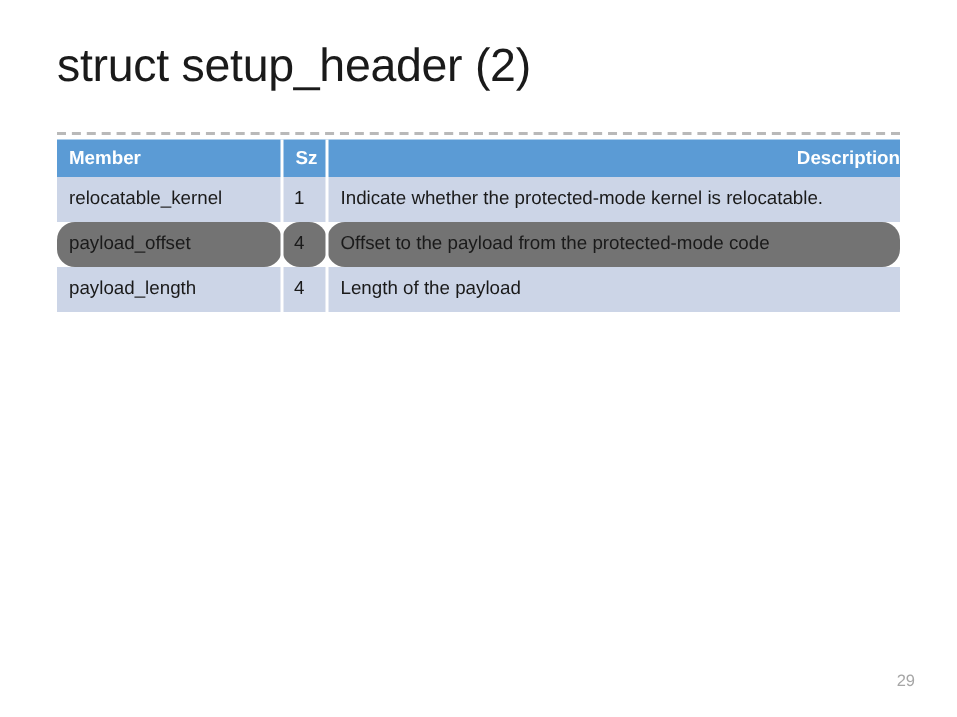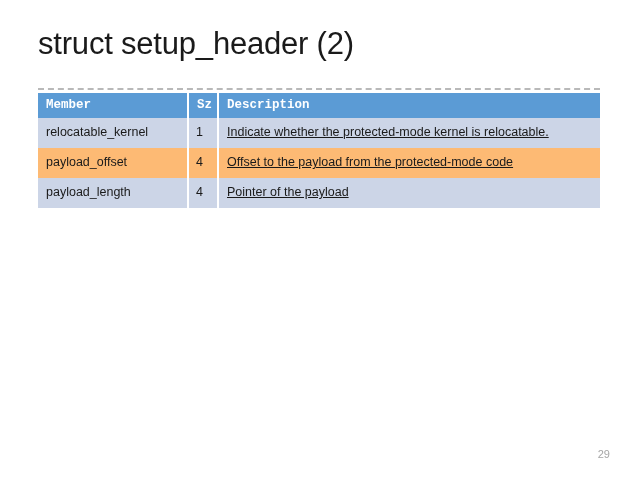--- a/index.html
+++ b/index.html
@@ -60,37 +60,36 @@
   .data-table thead th {
     background: #5b9bd5;
     color: #ffffff;
     font-size: 12.5px;
     font-weight: bold;
     text-align: left;
     padding: 5px 0 6px 8px;
     border-right: 2px solid #ffffff;
     vertical-align: middle;
     line-height: 1.15;
-    font-family: Liberation Mono, monospace;
   }
-  .data-table thead th:last-child { border-right: none; }
+  .data-table thead th:last-child { border-right: none; text-align: right; }
 
   .data-table tbody td {
     font-size: 12.5px;
     color: #1a1a1a;
     text-align: left;
     padding: 6px 6px 7px 8px;
     border-right: 2px solid #ffffff;
     vertical-align: top;
     line-height: 1.35;
   }
-  .data-table tbody td:last-child { border-right: none; text-decoration: underline; }
+  .data-table tbody td:last-child { border-right: none; }
 
   .data-table tbody tr.tint td   { background: #ccd5e7; margin-left: 28px; }
-  .data-table tbody tr.plain td  { background: #fdba74; }
+  .data-table tbody tr.plain td  { background: #737373; border-radius: 12px; }
 
   .data-table tbody td.cell-sz { padding-left: 7px; }
 
   .desc-italic { font-style: italic; }
 
   
   .slide-number {
     position: absolute;
     right: 28px;
     bottom: 18px;
@@ -127,20 +126,20 @@
         <td class="cell-desc">Indicate whether the protected-mode kernel is relocatable.</td>
       </tr>
       <tr class="plain">
         <td class="cell-member">payload_offset</td>
         <td class="cell-sz">4</td>
         <td class="cell-desc">Offset to the payload from the protected-mode code</td>
       </tr>
       <tr class="tint">
         <td class="cell-member">payload_length</td>
         <td class="cell-sz">4</td>
-        <td class="cell-desc">Pointer of the payload</td>
+        <td class="cell-desc">Length of the payload</td>
       </tr>
     </tbody>
   </table>
 
   <div class="slide-number">29</div>
 
 </div>
 
 </body></html>

